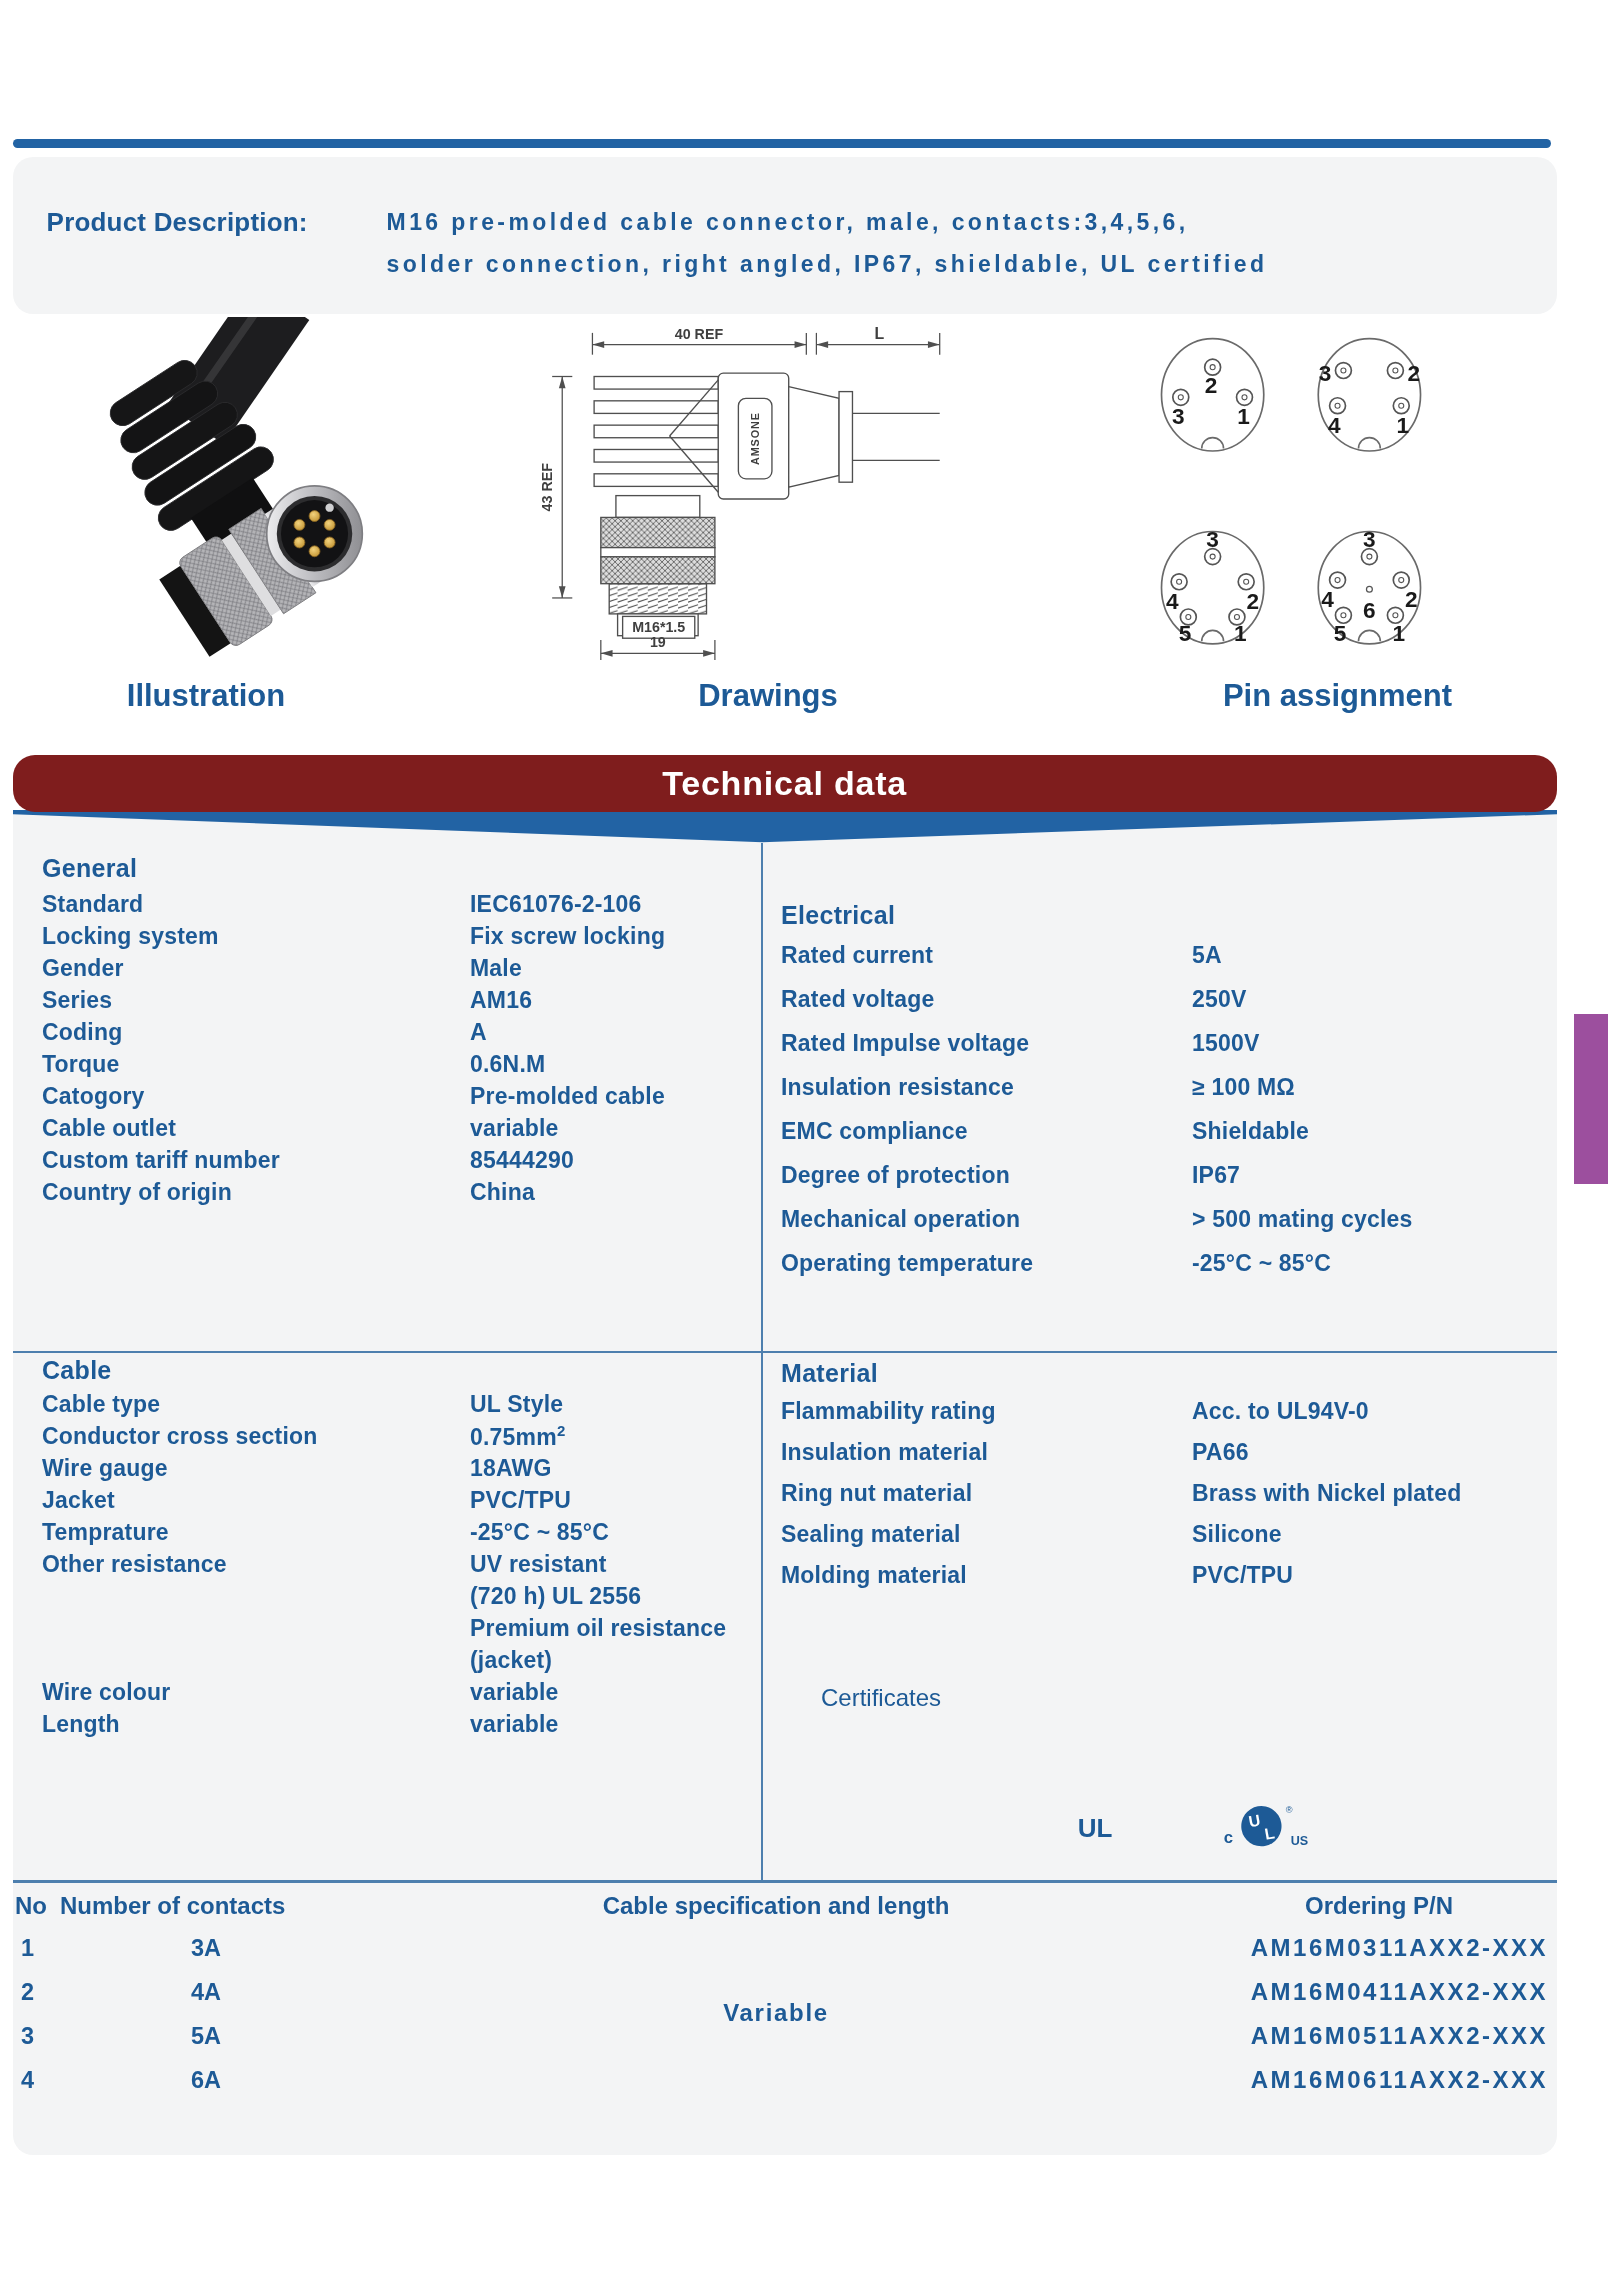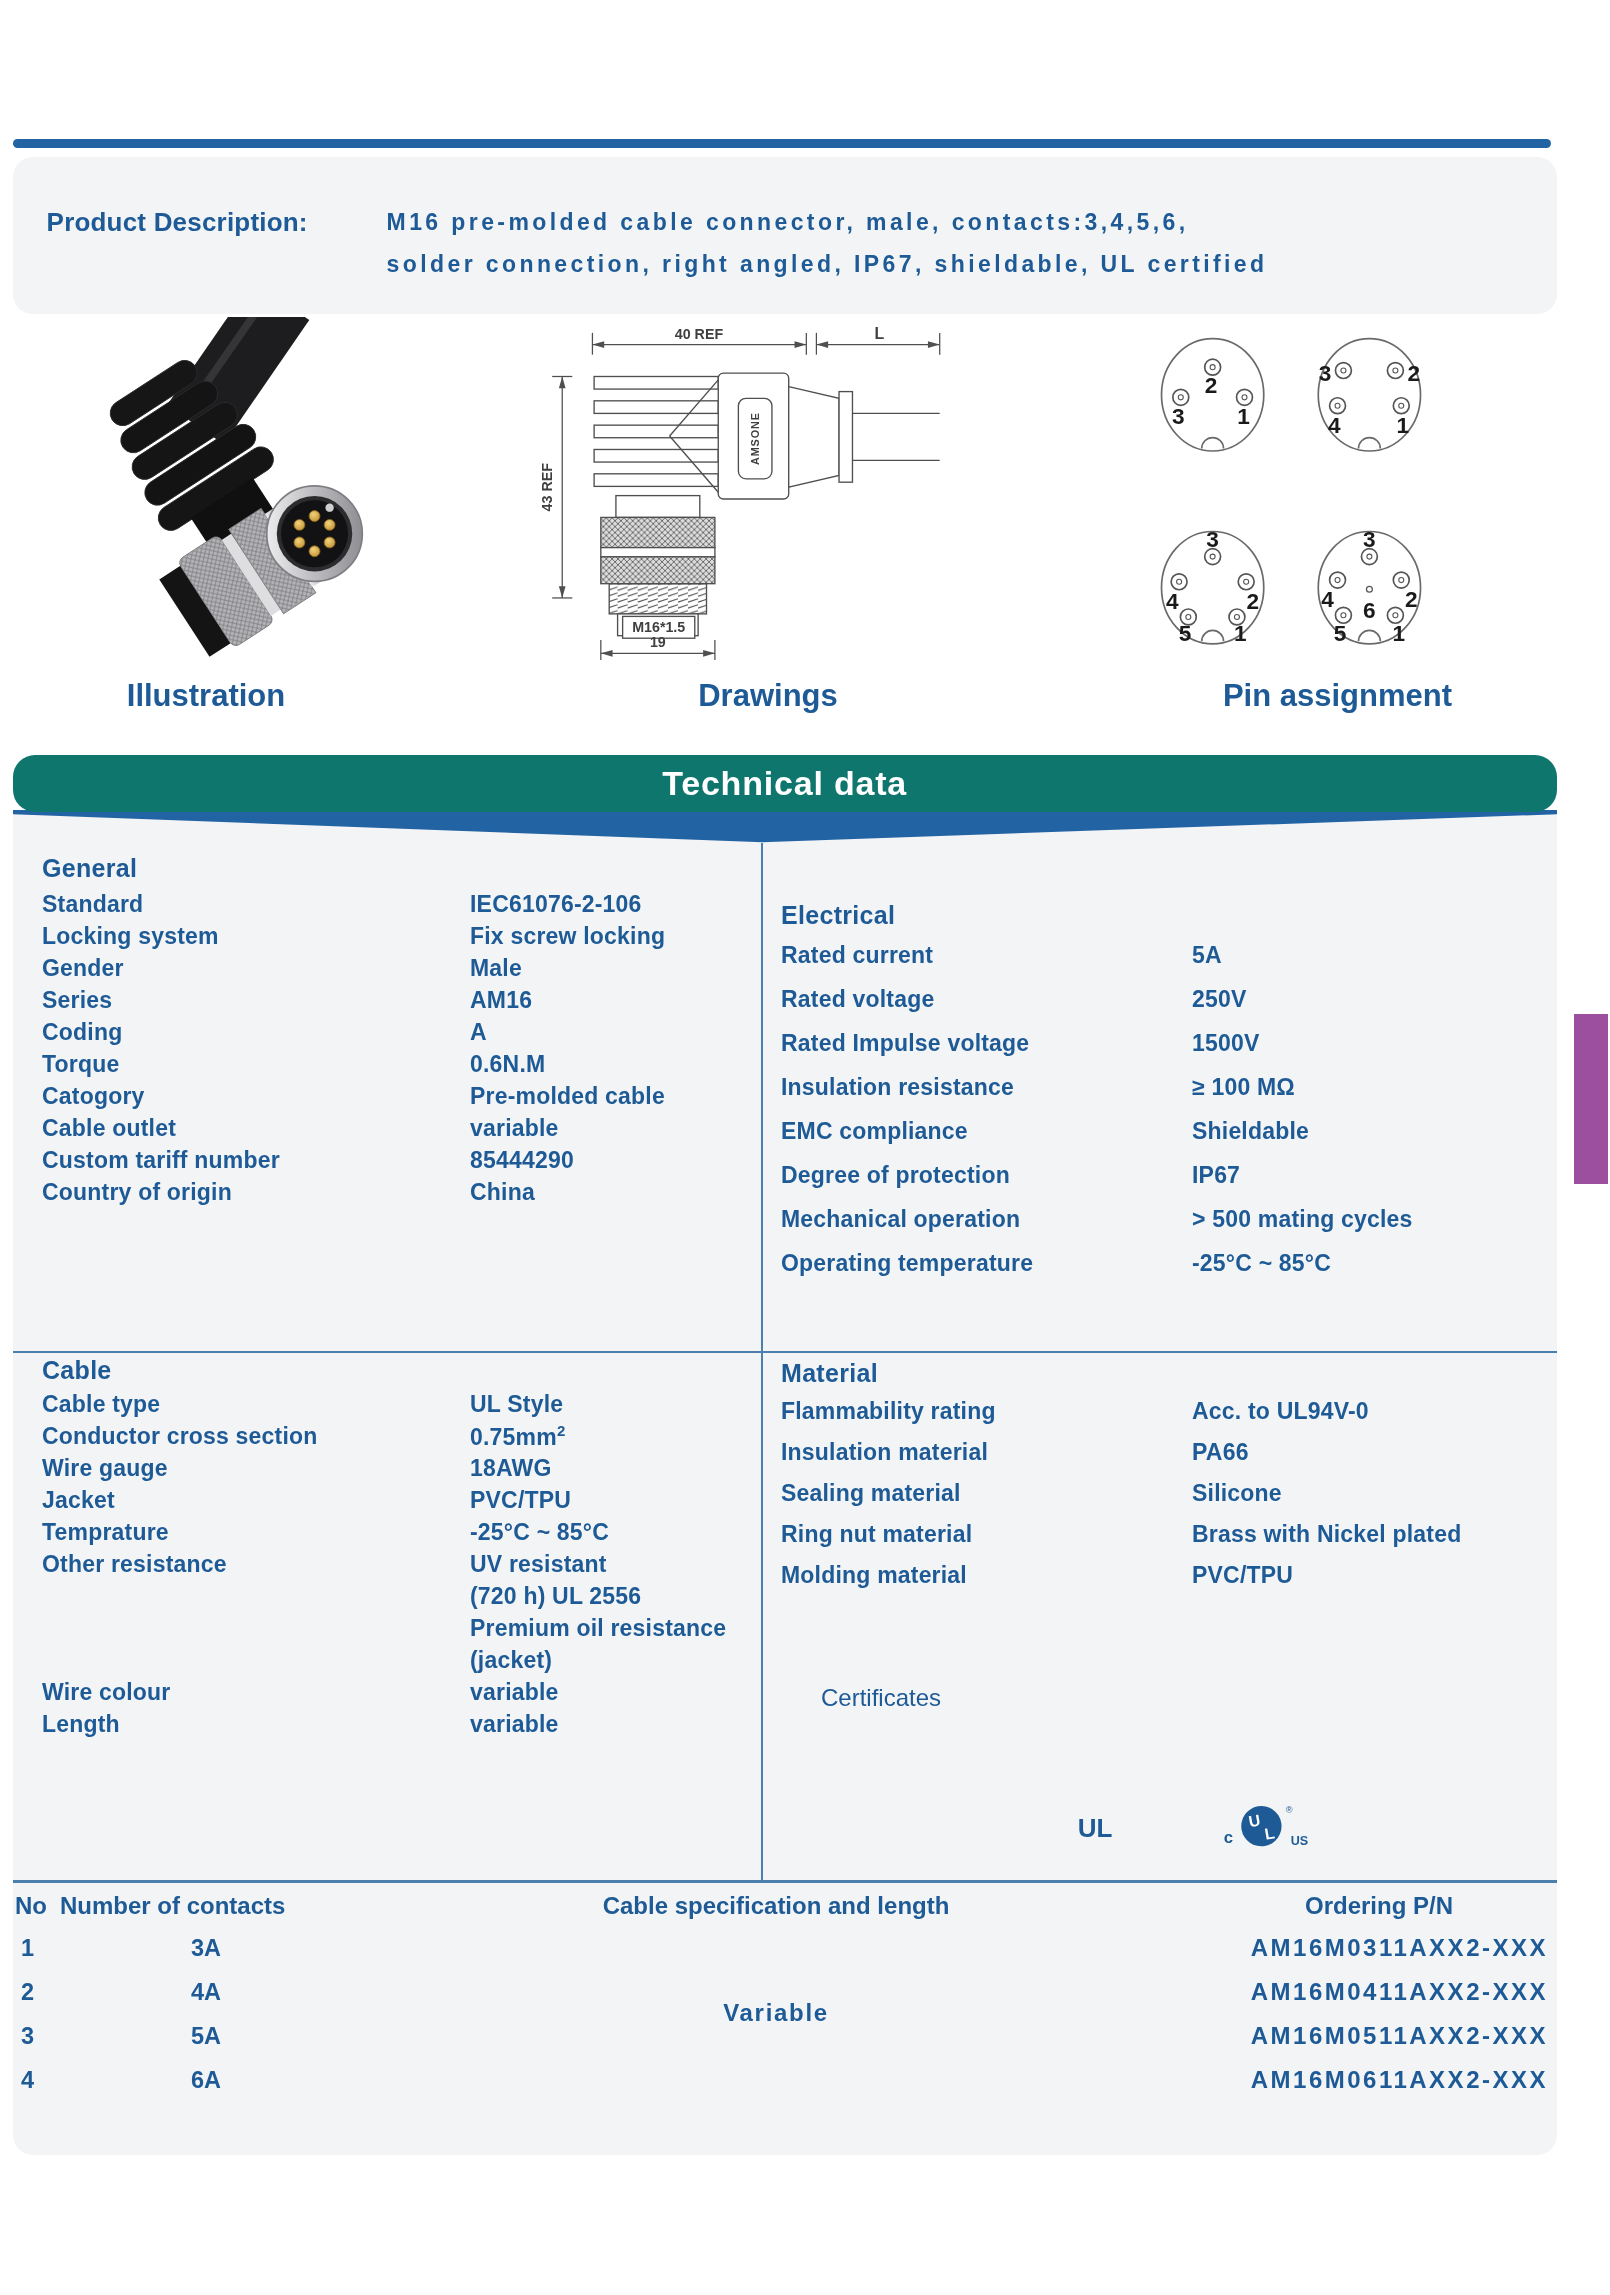--- a/index.html
+++ b/index.html
@@ -14,21 +14,21 @@
   .desc-box{left:12.6px;top:157px;width:1544px;height:157px;border-radius:20px;background:#f3f4f5;}
   .desc-inner{position:absolute;left:34px;top:44px;display:flex;align-items:flex-start;}
   .desc-label{width:340px;font-size:26px;font-weight:800;line-height:42px;letter-spacing:0.2px;}
   .desc-text{font-size:23px;font-weight:600;letter-spacing:3.4px;line-height:42px;}
 
   
   .fig-label{top:676px;height:39px;font-size:31px;font-weight:800;text-align:center;line-height:39px;}
 
   
   .tech-panel{left:12.6px;top:811px;width:1544px;height:1344px;background:#f3f4f5;border-radius:0 0 20px 20px;}
-  .banner{left:12.6px;top:755px;width:1544px;height:57px;border-radius:22px;background:#0f766e;z-index:3;}
+  .banner{left:12.6px;top:755px;width:1544px;height:57px;border-radius:22px;background:#7f1d1d;z-index:3;}
   .banner-title{width:100%;text-align:center;line-height:57px;font-size:34px;font-weight:700;color:#fff;letter-spacing:0.8px;}
   .chevron{left:12.6px;top:810px;width:1544px;height:34px;z-index:2;}
 
   .v-div{left:761px;top:843px;width:1.7px;height:1038px;background:#4d7fae;z-index:4;}
   .h-div1{left:12.6px;top:1351px;width:1544px;height:1.7px;background:#4d7fae;z-index:4;}
   .h-div2{left:12.6px;top:1880px;width:1544px;height:2.5px;background:#4d7fae;z-index:4;}
 
   
   .section{z-index:5;}
   .sec-title{font-size:25px;font-weight:800;height:35px;line-height:35px;letter-spacing:0.3px;}
@@ -420,26 +420,26 @@
   <div class="rows-mat">
     <div class="trow">
         <span class="tl-r">Flammability rating</span>
         <span class="tv">Acc. to UL94V-0</span>
       </div>
     <div class="trow">
         <span class="tl-r">Insulation material</span>
         <span class="tv">PA66</span>
       </div>
     <div class="trow">
+        <span class="tl-r">Ring nut material</span>
+        <span class="tv">Brass with Nickel plated</span>
+      </div>
+    <div class="trow">
         <span class="tl-r">Sealing material</span>
         <span class="tv">Silicone</span>
-      </div>
-    <div class="trow">
-        <span class="tl-r">Ring nut material</span>
-        <span class="tv">Brass with Nickel plated</span>
       </div>
     <div class="trow">
         <span class="tl-r">Molding material</span>
         <span class="tv">PVC/TPU</span>
       </div>
   </div>
 </div>
 
 <div class="abs cert-title">Certificates</div>
 <div class="abs ul-text">UL</div>

